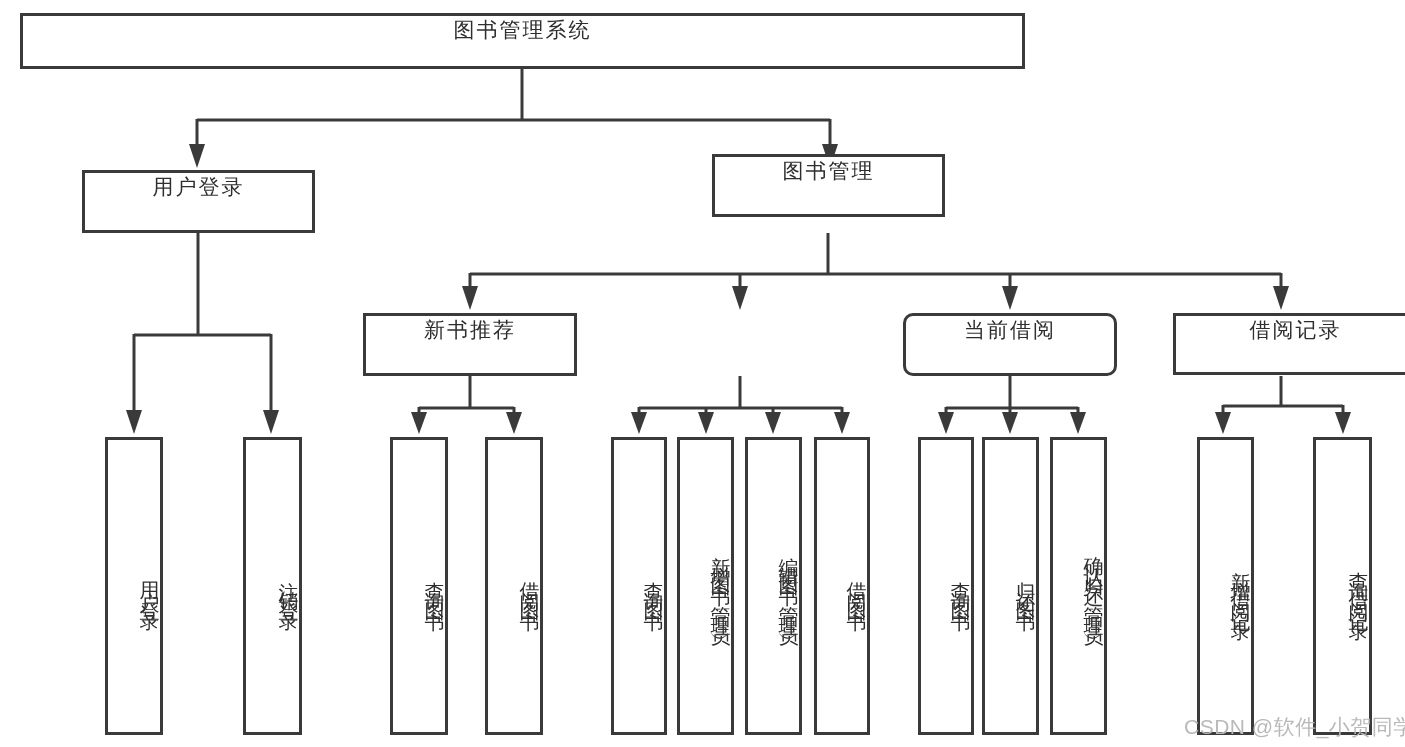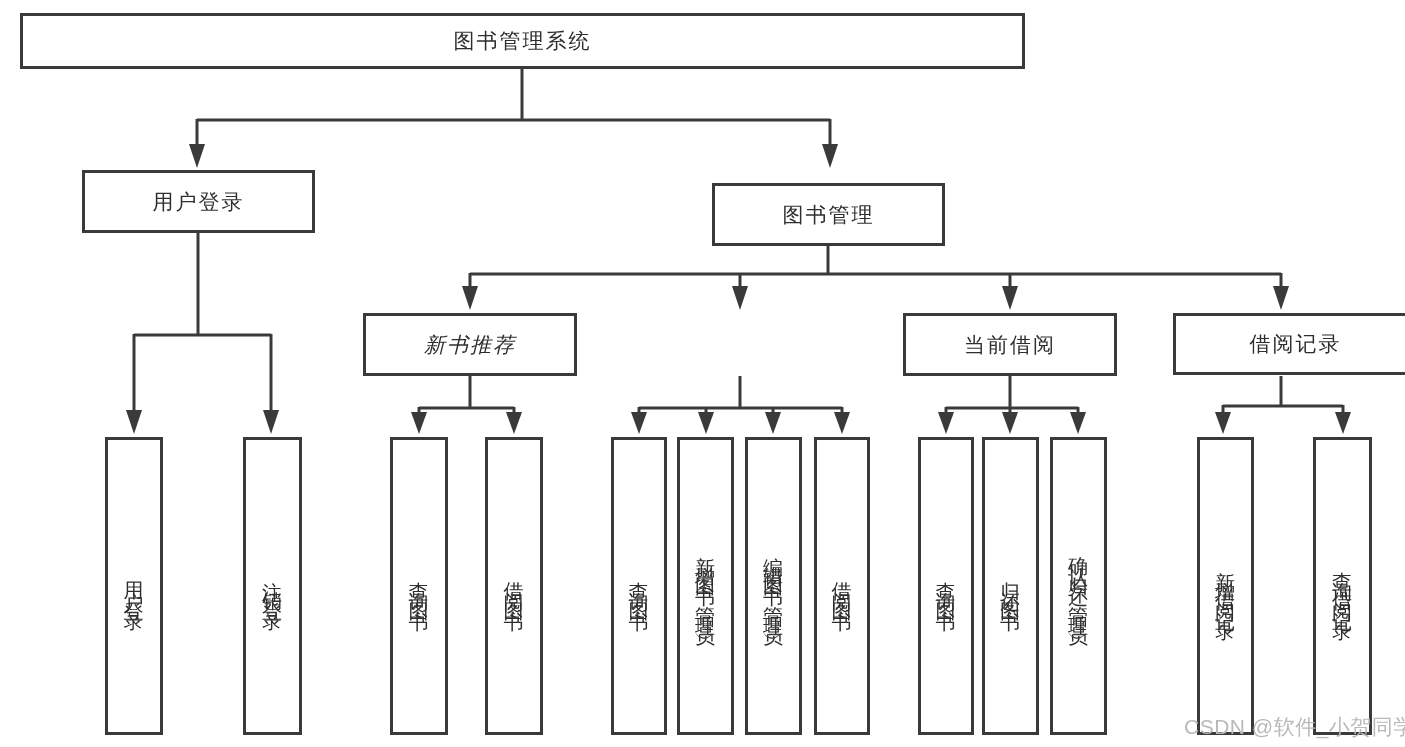--- a/index.html
+++ b/index.html
@@ -20,21 +20,20 @@
     left: 0;
     top: 0;
     z-index: 1;
   }
   .node {
     position: absolute;
     box-sizing: border-box;
     background: #ffffff;
     border: 3px solid #3a3a3a;
     display: flex;
-    align-items: center;
     justify-content: center;
     color: #2e2e2e;
     z-index: 2;
   }
   .node.h {
     font-size: 21px;
     letter-spacing: 2px;
     white-space: nowrap;
   }
   .node.v {
@@ -138,28 +137,28 @@
     </g>
   </svg>
 
   <div class="node h" style="left:20px; top:13px; width:1005px; height:56px;">
     <span>图书管理系统</span>
   </div>
 
   <div class="node h" style="left:82px; top:170px; width:233px; height:63px;">
     <span>用户登录</span>
   </div>
-  <div class="node h" style="left:712px; top:183px; width:233px; height:63px;">
+  <div class="node h" style="left:712px; top:154px; width:233px; height:63px;">
     <span>图书管理</span>
   </div>
 
-  <div class="node h" style="left:363px; top:313px; width:214px; height:63px;font-style:italic;">
+  <div class="node h" style="left:363px; top:313px; width:214px; height:63px;">
     <span>新书推荐</span>
   </div>
-  <div class="node h" style="left:903px; top:313px; width:214px; height:63px;">
+  <div class="node h" style="left:903px; top:313px; width:214px; height:63px;border-radius:10px;">
     <span>当前借阅</span>
   </div>
   <div class="node h" style="left:1173px; top:313px; width:245px; height:62px;">
     <span>借阅记录</span>
   </div>
 
   <div class="node v" style="left:105px; top:437px; width:58px; height:298px;">
     <span>用户登录</span>
   </div>
   <div class="node v" style="left:243px; top:437px; width:59px; height:298px;">

